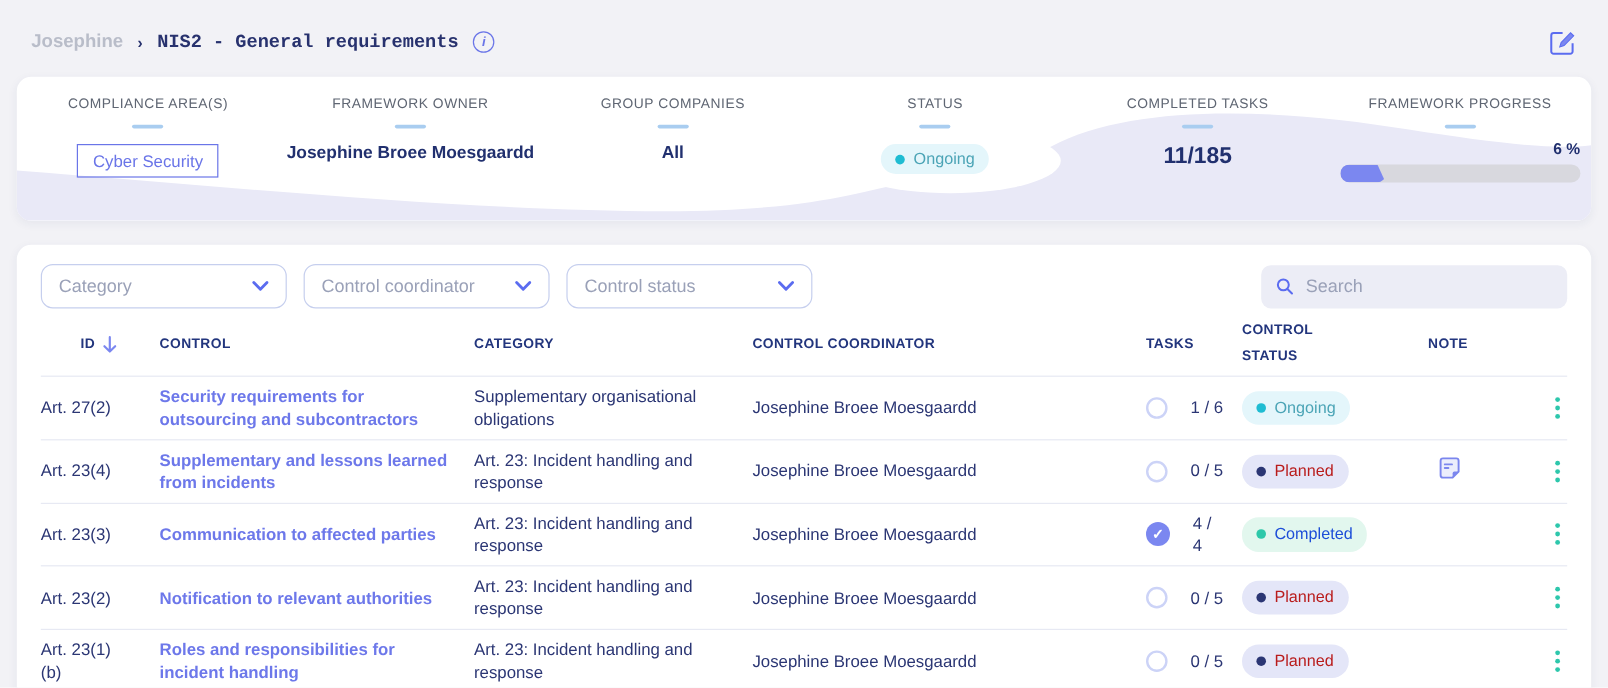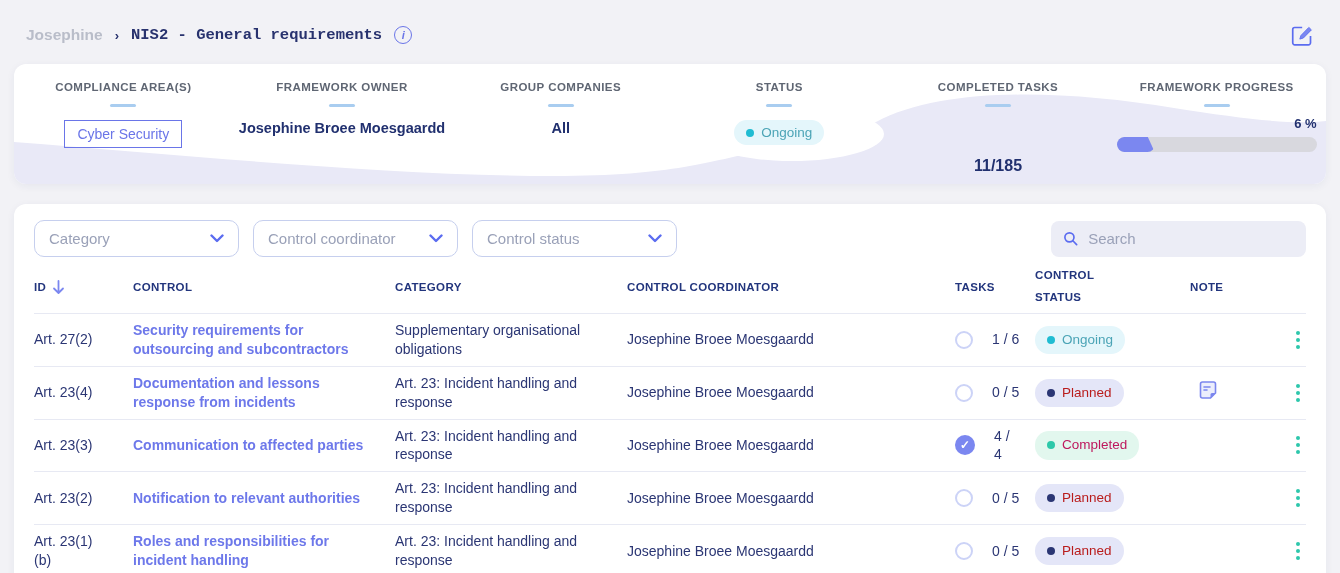--- a/index.html
+++ b/index.html
@@ -28,40 +28,40 @@
   
   .summary-card {
     position:relative; margin:0 14px; height:120px; background:#ffffff;
     border-radius:12px; box-shadow:0 2px 8px rgba(40,50,110,0.06);
     overflow:hidden;
   }
   .summary-wave { position:absolute; inset:0; z-index:0; }
   .summary-cols { position:relative; z-index:1; display:flex; height:100%; padding-top:17px; }
   .summary-col { flex:1; display:flex; flex-direction:column; align-items:center; }
   .summary-label {
-    font-size:11.5px; font-weight:bold; letter-spacing:.04em;
+    font-size:11.5px; font-weight:normal; letter-spacing:.04em;
     color:#5f6673; text-transform:uppercase;
   }
   .summary-dash { width:26px; height:3px; border-radius:2px; background:#a9cdf0; margin:11px 0 13px; }
   .summary-value { font-size:14.5px; font-weight:bold; color:#21306f; }
-  .summary-value.big { font-size:16px;margin-top:37px; }
+  .summary-value.big { font-size:19px; }
   .area-chip {
     border:1.5px solid #6a75e8; color:#6a75e8; border-radius:0;
     padding:5px 12px; font-size:14px; font-weight:normal; background:transparent;
   }
   .chip {
     display:inline-flex; align-items:center; gap:7px;
     border-radius:14px; padding:5px 12px; font-size:13.5px;
   }
   .chip .dot { width:8px; height:8px; border-radius:50%; }
   .chip[data-status="ongoing"]   { background:#e4f6fb; color:#4ba4b6; }
   .chip[data-status="ongoing"] .dot   { background:#1fbcd2; }
   .chip[data-status="planned"]   { background:#e4e6f8; color:#b91c1c; }
   .chip[data-status="planned"] .dot   { background:#2b3674; }
-  .chip[data-status="completed"] { background:#e2f7ee; color:#be185d; }
+  .chip[data-status="completed"] { background:#e2f7ee; color:#1d4ed8; }
   .chip[data-status="completed"] .dot { background:#2dc8a9; }
 
   .progress-wrap { width:200px; display:flex; flex-direction:column; align-items:flex-end; margin-top:-4px; }
   .progress-label { font-size:13px; font-weight:bold; color:#21306f; margin-bottom:6px; }
   .progress-track { width:200px; height:15px; border-radius:8px; background:#d8d8de; overflow:hidden; }
   .progress-fill { height:100%; min-width:38px; background:#7b87f0; border-radius:8px 10px 10px 8px;
     clip-path:polygon(0 0, 82% 0, 100% 100%, 0 100%); }
 
   
   .table-card {
@@ -88,21 +88,21 @@
   .grid-row {
     display:grid;
     grid-template-columns:99px 262px 232px 328px 80px 155px 70px 46px;
     align-items:center;
   }
   .thead { min-height:52px; margin-top:4px; }
   .th {
     font-size:11.5px; font-weight:bold; color:#22357d; letter-spacing:.03em;
     text-transform:uppercase; padding-right:10px;
   }
-  .th.sortable { display:flex; align-items:center; gap:6px; cursor:pointer; }
+  .th.sortable { display:flex; align-items:center; gap:6px; cursor:pointer;margin-left:33px; }
   .th-narrow span { display:inline-block; width:70px; line-height:1.9; }
   .tbody .grid-row { border-top:1px solid #e7e9f3; min-height:49px; }
   .cell { font-size:14px; color:#2b3674; padding:7px 14px 7px 0; line-height:1.35; }
   .cell.id { padding-right:30px; }
   .control-link { color:#6d78ea; font-weight:bold; cursor:pointer; }
   .tasks-cell { display:flex; align-items:center; gap:19px; }
   .task-circle { width:18px; height:18px; border-radius:50%; flex:none; }
   .task-circle[data-state="empty"] { border:2px solid #ccd3f7; background:transparent; }
   .task-circle[data-state="checked"] {
     width:20px; height:20px; background:#7b87f0; border:none;
@@ -254,21 +254,21 @@
     </div>
     <div class="kebab">
             <i></i>
             <i></i>
             <i></i>
           </div>
   </div>
 
   <div class="grid-row">
     <div class="cell id">Art. 23(4)</div>
-    <div class="cell control-link">Documentation and lessons response from incidents</div>
+    <div class="cell control-link">Supplementary and lessons learned from incidents</div>
     <div class="cell">Art. 23: Incident handling and response</div>
     <div class="cell">Josephine Broee Moesgaardd</div>
     <div class="cell tasks-cell">
       <span class="task-circle" data-state="empty"></span>
       <span>0 / 5</span>
     </div>
     <div class="cell">
       <span class="chip" data-status="planned">
         <span class="dot"></span>
         <span>Planned</span>

